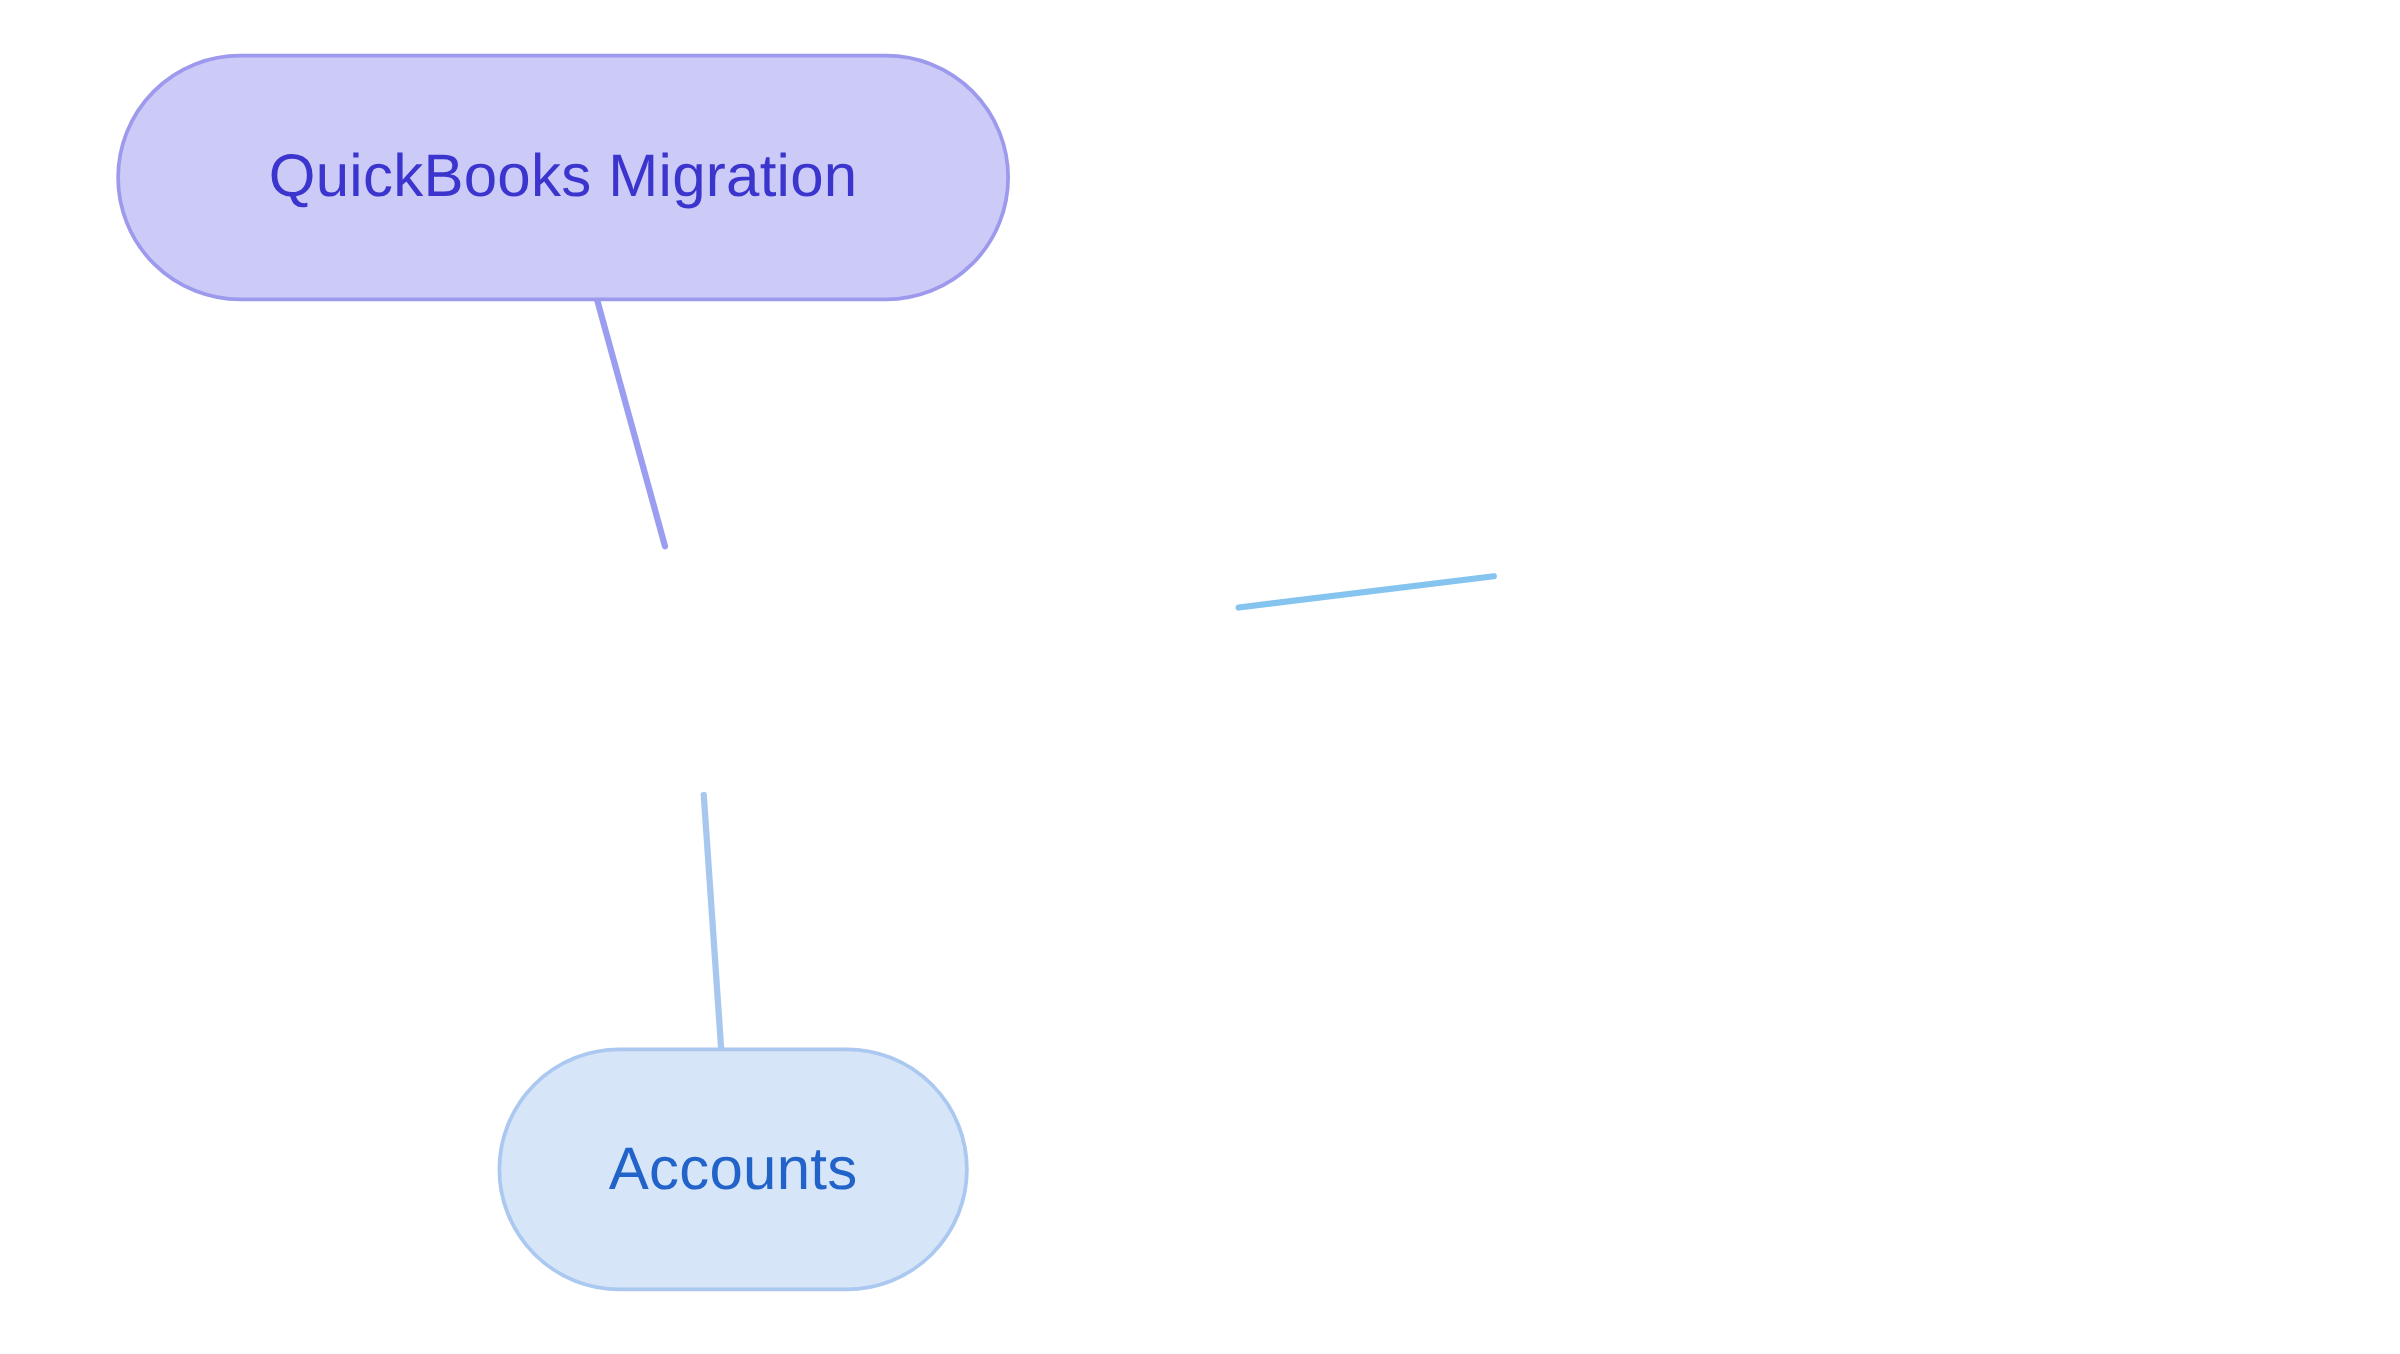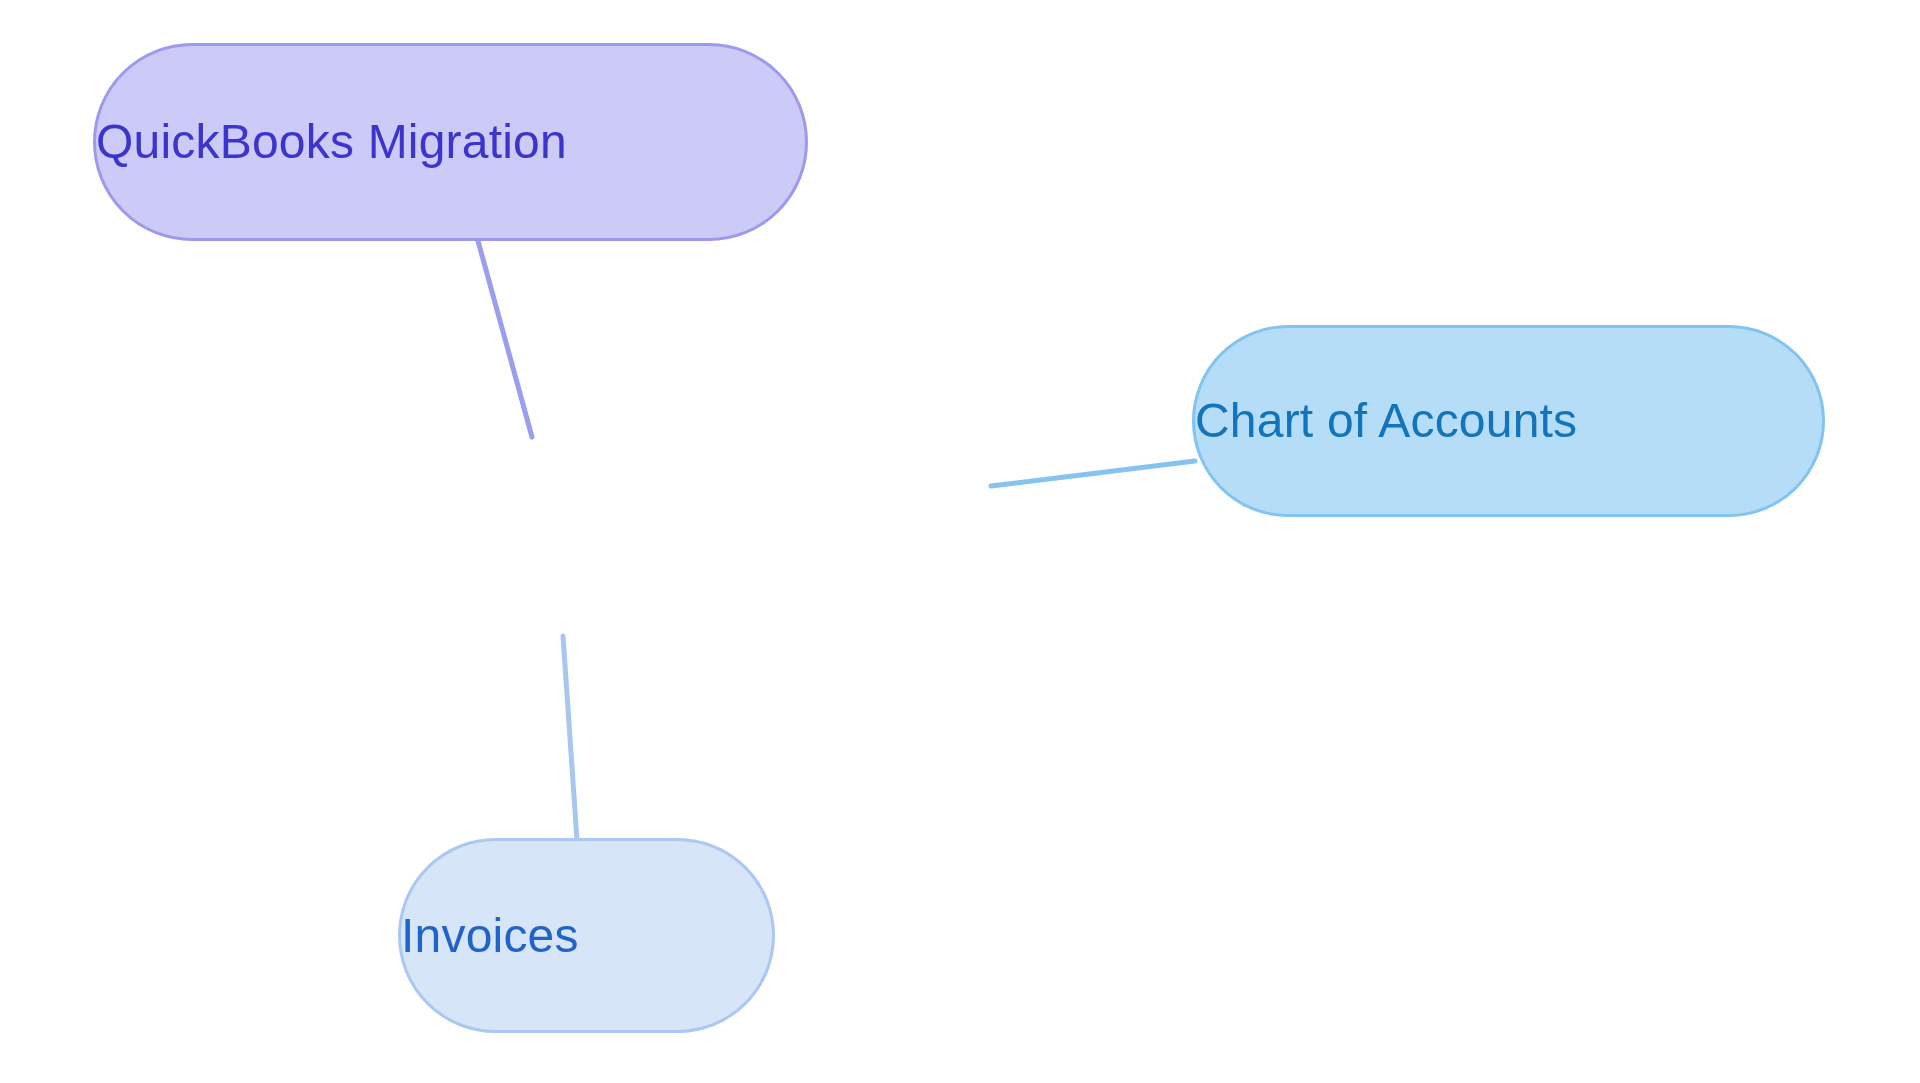--- a/index.html
+++ b/index.html
@@ -20,20 +20,21 @@
     top: 0;
     width: 1920px;
     height: 1083px;
     pointer-events: none;
   }
   .node {
     position: absolute;
     box-sizing: border-box;
     display: flex;
     align-items: center;
+    justify-content: center;
     border-style: solid;
     border-width: 3px;
     cursor: pointer;
   }
   .node .node-label {
     font-size: 48px;
     line-height: 1.15;
     white-space: nowrap;
     letter-spacing: 0.2px;
   }
@@ -76,21 +77,18 @@
     <line x1="478" y1="241" x2="532" y2="437" stroke-width="5" stroke-linecap="round" stroke="#9B9DF0"></line>
     <line x1="991" y1="486" x2="1195" y2="461" stroke-width="5" stroke-linecap="round" stroke="#85C4EF"></line>
     <line x1="563" y1="636" x2="577" y2="840" stroke-width="5" stroke-linecap="round" stroke="#A7C7EE"></line>
   </svg>
 
   <div class="node node-quickbooks" style="background: rgb(204, 203, 248); border-color: rgb(157, 154, 238); color: rgb(59, 53, 206);">
     <span class="node-label">QuickBooks Migration</span>
   </div>
 
 
-  <div class="node node-chart" style="background: rgb(182, 221, 248); border-color: rgb(130, 195, 240); color: rgb(18, 116, 188);">
-    <span class="node-label">Chart of Accounts</span>
-  </div>
 
   <div class="node node-invoices" style="background: rgb(215, 229, 249); border-color: rgb(170, 200, 240); color: rgb(33, 99, 200);">
-    <span class="node-label">Invoices</span>
+    <span class="node-label">Accounts</span>
   </div>
 
 </div>
 
 </body></html>

